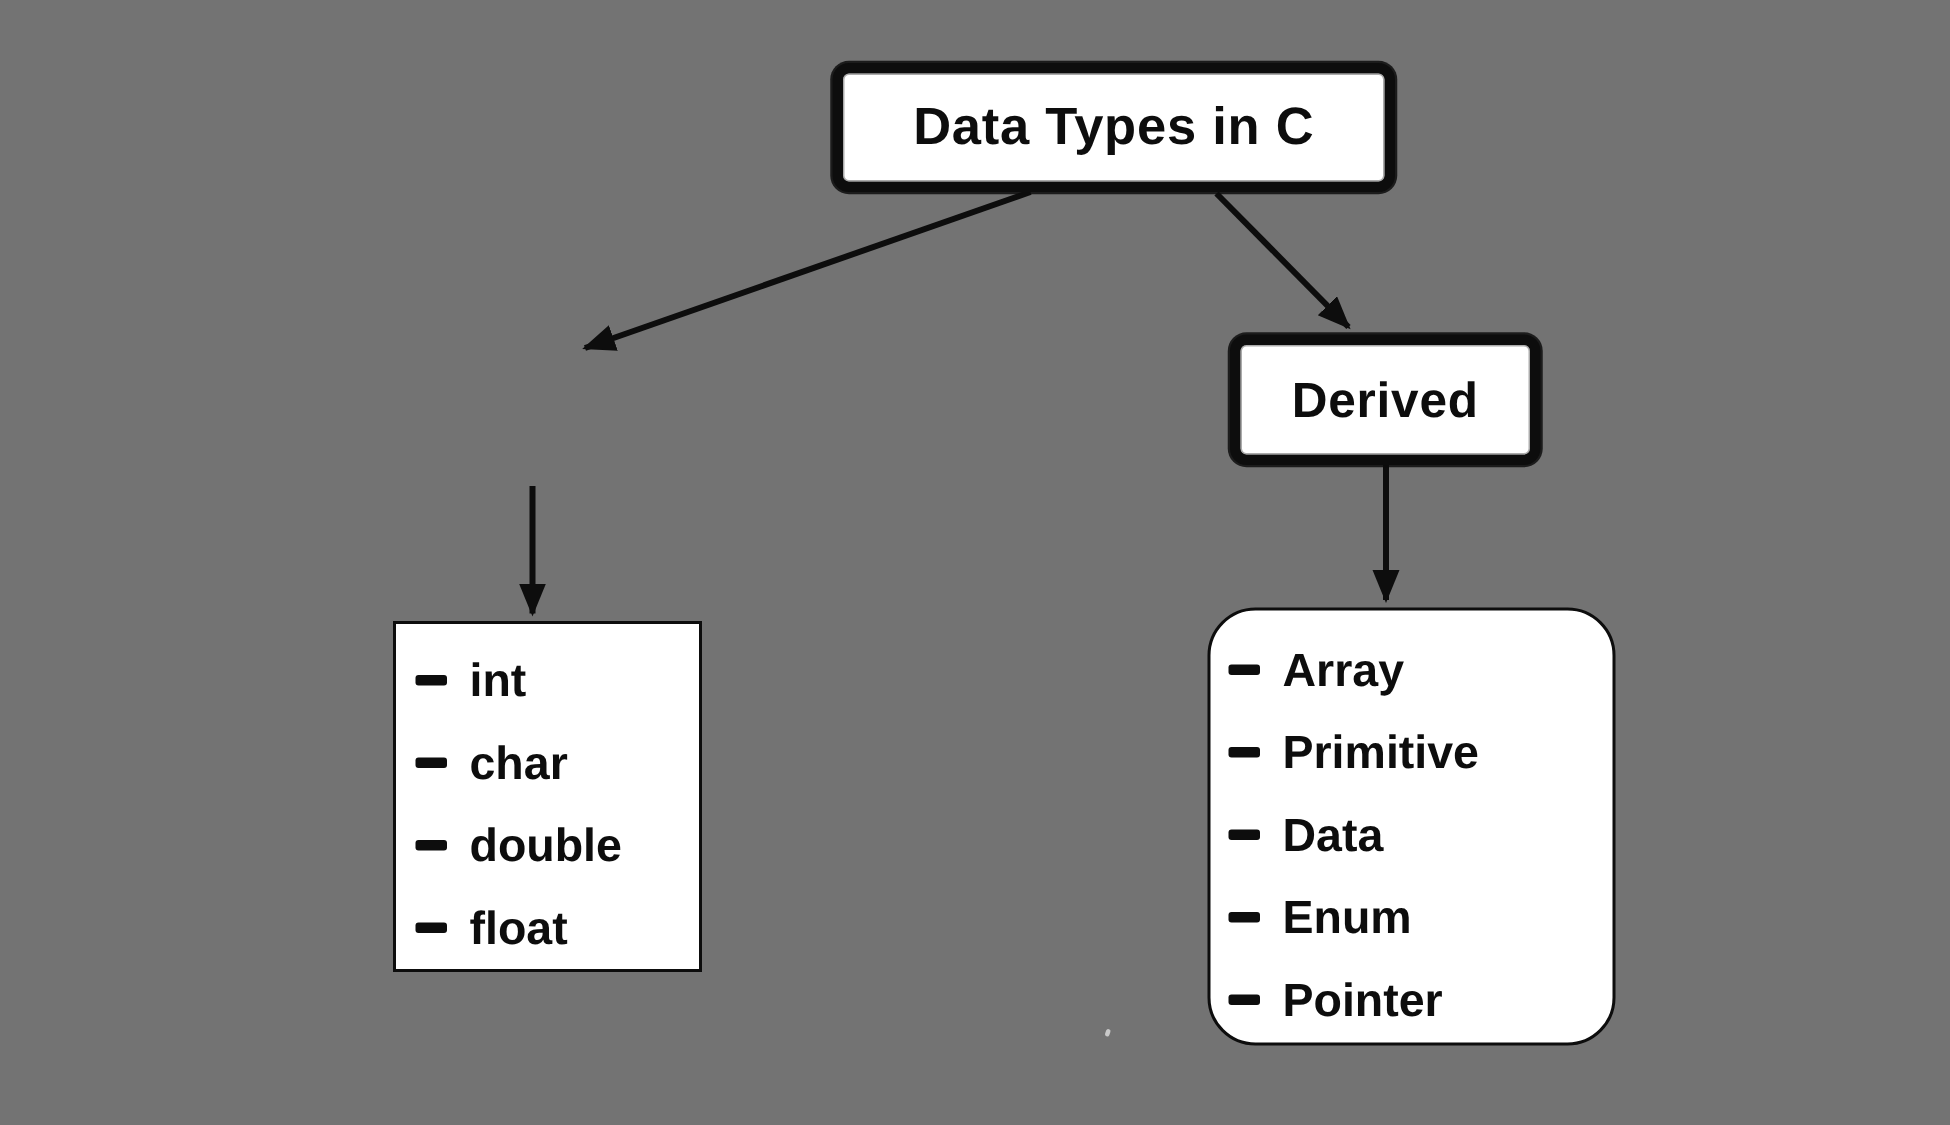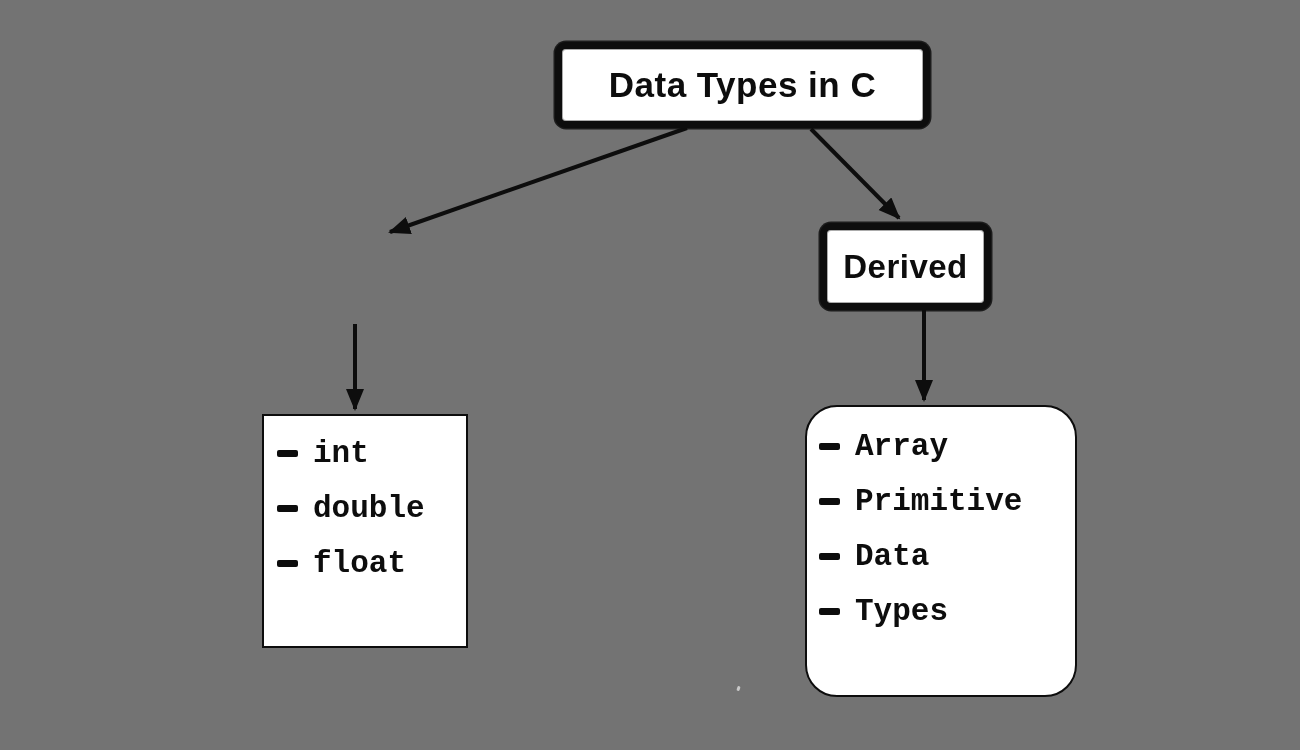--- a/index.html
+++ b/index.html
@@ -30,29 +30,28 @@
     box-shadow: 0 0 0 1.5px rgba(13,13,13,0.85), inset 0 0 0 1px rgba(13,13,13,0.35);
   }
   .sketch-box .node-label {
     font-weight: 700;
     letter-spacing: 0.5px;
     white-space: nowrap;
   }
   #node-root   { left: 555px; top: 42px;  width: 375px; height: 86px; }
   #node-root .node-label { font-size: 35px; }
   #node-primitive { left: 248px; top: 235px; width: 225px; height: 87px; }
-  #node-derived   { left: 820px; top: 223px; width: 171px; height: 87px; }
+  #node-derived   { left: 820px; top: 223px; width: 207px; height: 87px; }
   #node-primitive .node-label, #node-derived .node-label { font-size: 33px; }
 
   .list-box {
     position: absolute;
     box-sizing: border-box;
     border: 2px solid #0d0d0d;
     background: #ffffff;
-    font-family: Liberation Mono, monospace;
   }
   #list-primitive { left: 262px; top: 414px; width: 206px; height: 234px; padding: 10px 0 0 13px; }
   #list-derived   { left: 805px; top: 405px; width: 272px; height: 292px; padding: 12px 0 0 12px; border-radius: 32px; }
   .type-list { list-style: none; margin: 0; padding: 0; }
   .type-list li {
     display: flex;
     align-items: center;
     height: 55px;
     gap: 15px;
   }
@@ -105,20 +104,24 @@
   </div>
 
   <div id="list-primitive" class="list-box">
     <ul class="type-list">
       <li>
         <span class="dash-bullet"></span>
         <span class="item-label">int</span>
       </li>
       <li>
         <span class="dash-bullet"></span>
+        <span class="item-label">char</span>
+      </li>
+      <li>
+        <span class="dash-bullet"></span>
         <span class="item-label">double</span>
       </li>
       <li>
         <span class="dash-bullet"></span>
         <span class="item-label">float</span>
       </li>
     </ul>
   </div>
 
   <div id="list-derived" class="list-box">
@@ -130,20 +133,24 @@
       <li>
         <span class="dash-bullet"></span>
         <span class="item-label">Primitive</span>
       </li>
       <li>
         <span class="dash-bullet"></span>
         <span class="item-label">Data</span>
       </li>
       <li>
         <span class="dash-bullet"></span>
-        <span class="item-label">Types</span>
+        <span class="item-label">Enum</span>
+      </li>
+      <li>
+        <span class="dash-bullet"></span>
+        <span class="item-label">Pointer</span>
       </li>
     </ul>
   </div>
 
   <div id="stray-mark"></div>
 
 </div>
 
 </body></html>

